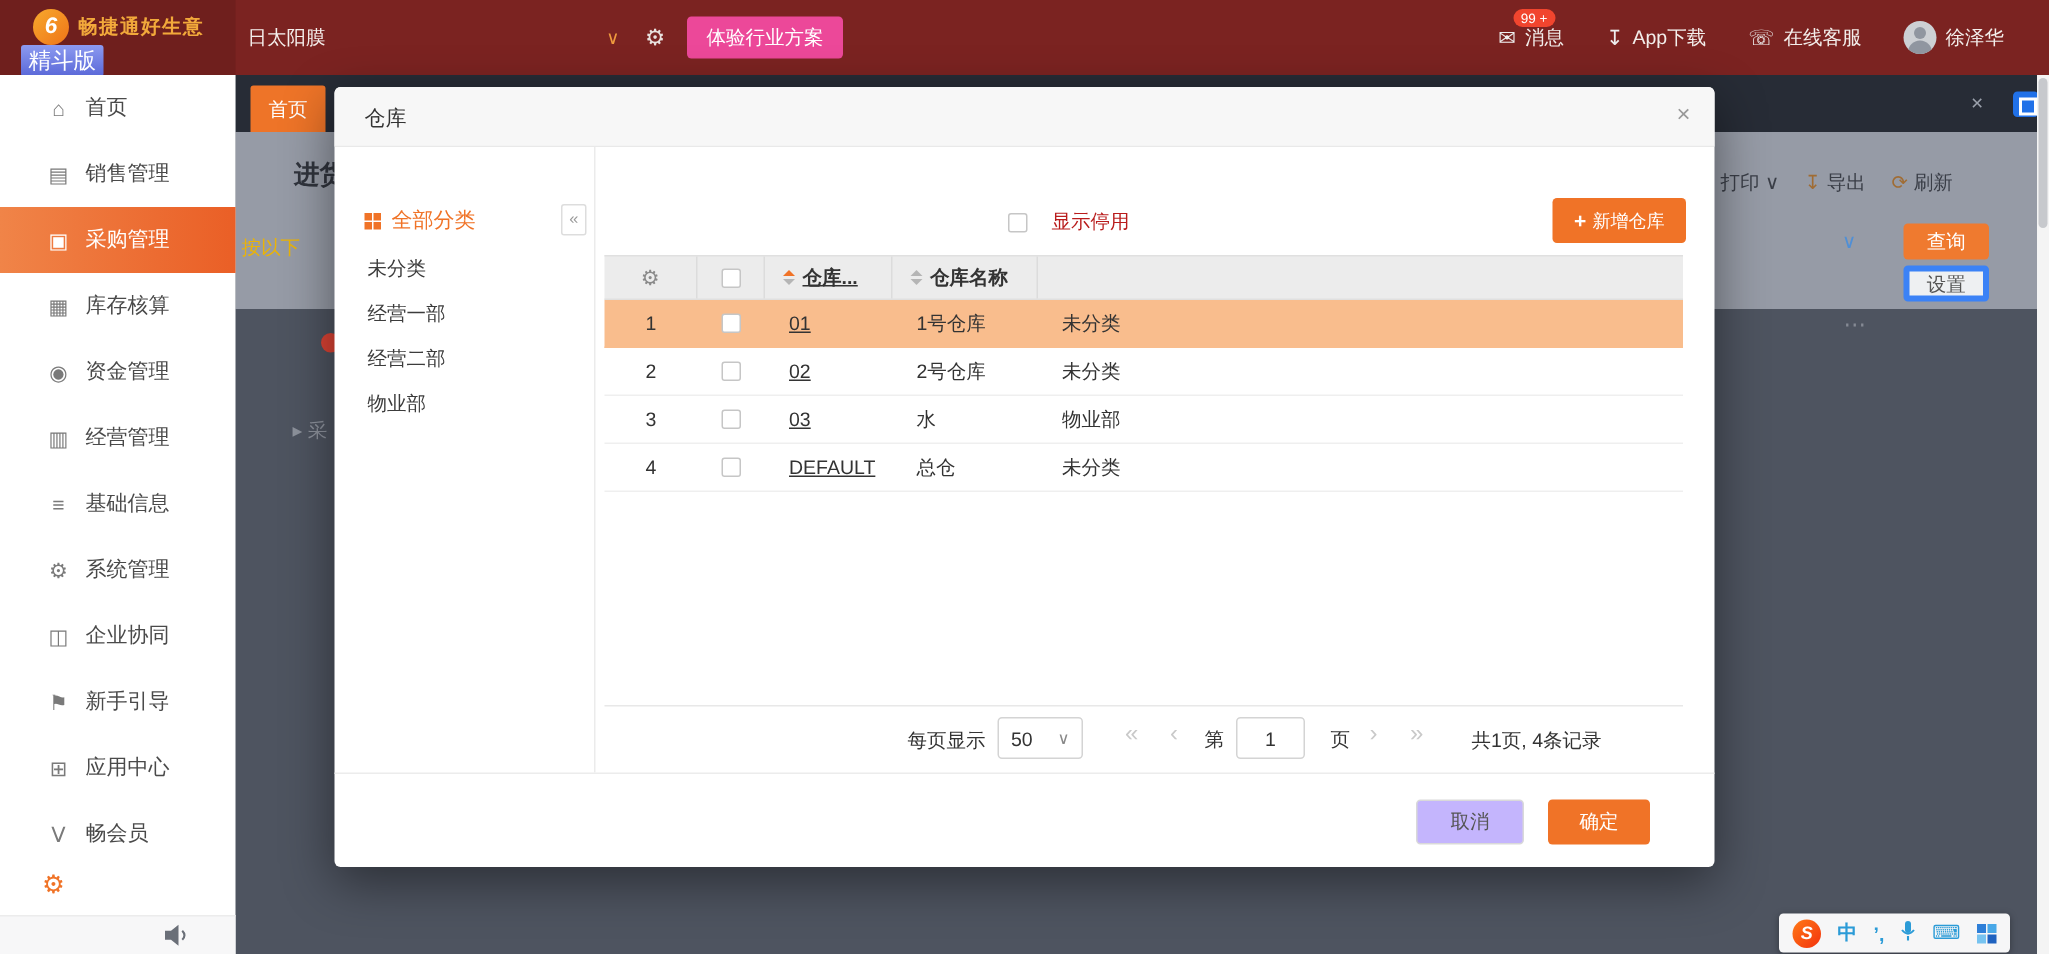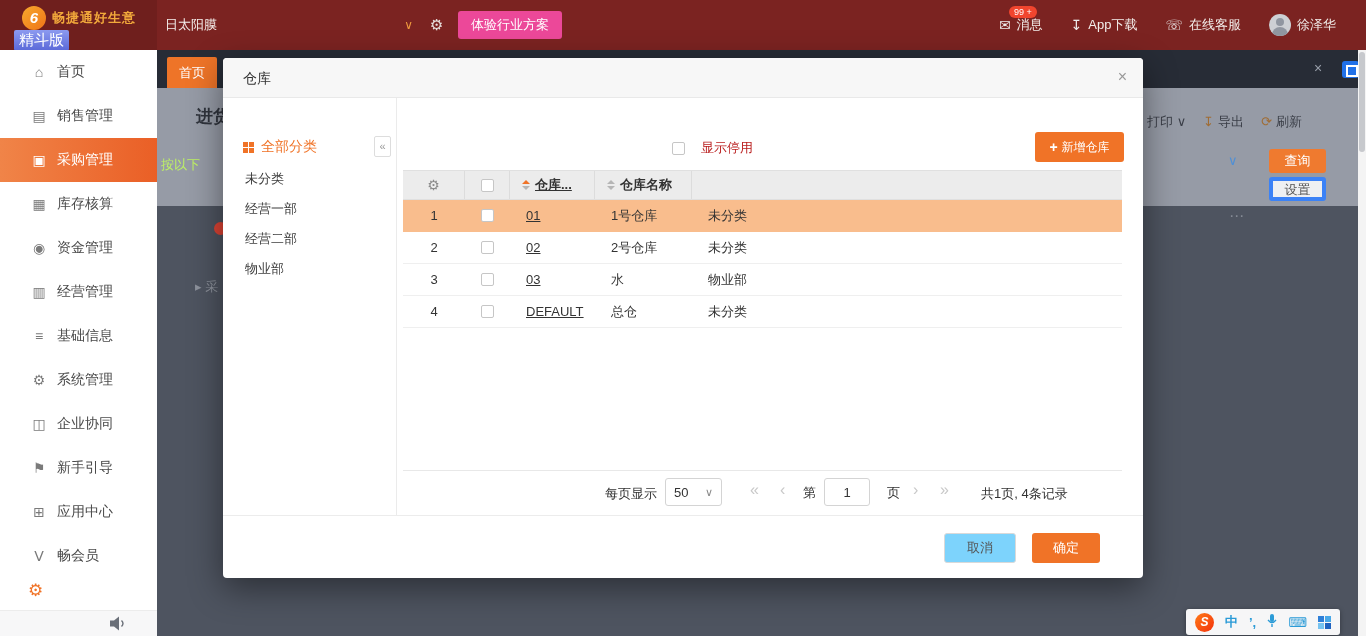--- a/index.html
+++ b/index.html
@@ -49,21 +49,21 @@
   .tab-close{position:absolute;left:1157px;top:10px;color:#9aa0ab;font-size:14px;cursor:pointer;}
   .tab-expand{position:absolute;left:1185px;top:11px;width:17px;height:17px;background:#2171e8;border-radius:3px;cursor:pointer;}
   .tab-expand::after{content:'';position:absolute;left:4px;top:4px;width:8px;height:8px;border:2px solid #fff;}
   .band-light{position:absolute;left:0;top:38px;width:100%;height:118px;background:#969ba6;}
   .pg-title{position:absolute;left:39px;top:55px;font-size:17px;font-weight:bold;color:#30343d;}
   .bg-tool{position:absolute;top:63px;font-size:13px;color:#3a3e47;white-space:nowrap;cursor:pointer;}
   .bg-tool .ti{color:#a06c33;margin-right:4px;}
   .bt-print{left:990px;}
   .bt-export{left:1046px;}
   .bt-refresh{left:1104px;}
-  .filter-frag{position:absolute;left:4px;top:106px;font-size:13px;color:#bef264;}
+  .filter-frag{position:absolute;left:4px;top:106px;font-size:13px;color:#eab308;}
   .btn-query{position:absolute;left:1112px;top:99px;width:57px;height:24px;background:#ef7a2f;color:#fff;
     font-size:13px;border:none;border-radius:3px;cursor:pointer;}
   .btn-settings{position:absolute;left:1112px;top:127px;width:57px;height:24px;background:#eef0f2;color:#555;
     font-size:13px;border:4px solid #3b82f6;border-radius:3px;cursor:pointer;}
   .blue-chev{position:absolute;left:1071px;top:103px;color:#4f8fd6;font-size:13px;cursor:pointer;}
   .more-dots{position:absolute;left:1072px;top:157px;color:#858a94;font-size:15px;cursor:pointer;}
   .red-dot{position:absolute;left:57px;top:172px;width:13px;height:13px;border-radius:50%;background:#dd4334;}
   .tree-frag{position:absolute;left:38px;top:228px;font-size:13px;color:#8d929c;cursor:pointer;}
   .scroll-strip{position:absolute;left:1358px;top:50px;width:8px;height:586px;background:#f4f4f4;z-index:6;}
   .scroll-thumb{position:absolute;left:1px;top:2px;width:6px;height:100px;background:#c7c9cd;border-radius:3px;}
@@ -123,21 +123,21 @@
     font-size:13px;color:#333;display:flex;align-items:center;justify-content:space-between;padding:0 8px;background:#fff;cursor:pointer;}
   .pg-select .chev{color:#888;font-size:11px;}
   .pg-nav{position:absolute;top:383px;color:#c9c9c9;font-size:16px;cursor:pointer;}
   .pg-first{left:527px;}.pg-prev{left:557px;}.pg-next{left:690px;}.pg-last{left:717px;}
   .pg-di{position:absolute;top:386px;font-size:13px;color:#333;}
   .pg-zh{left:580px;}.pg-ye{left:664px;}
   .pg-input{position:absolute;left:601px;top:380px;width:46px;height:28px;border:1px solid #d4d4d4;border-radius:3px;
     text-align:center;font-size:13px;color:#333;outline:none;}
   .pg-summary{left:758px;top:387px;}
   .modal-footer-line{position:absolute;left:0;top:417px;width:920px;height:1px;background:#ececec;}
-  .btn-cancel{position:absolute;left:721px;top:435px;width:72px;height:30px;background:#7dd3fc;border:1px solid #d9d9d9;
+  .btn-cancel{position:absolute;left:721px;top:435px;width:72px;height:30px;background:#c4b5fd;border:1px solid #d9d9d9;
     border-radius:3px;font-size:13px;color:#555;cursor:pointer;}
   .btn-ok{position:absolute;left:809px;top:435px;width:68px;height:30px;background:#f07327;border:none;
     border-radius:3px;font-size:13px;color:#fff;cursor:pointer;}
 
   
   .ime{position:absolute;left:1186px;top:609px;height:26px;display:flex;align-items:center;gap:11px;padding:0 9px;
     background:rgba(252,252,252,.97);border-radius:3px;box-shadow:0 1px 5px rgba(0,0,0,.35);z-index:40;}
   .ime-logo{width:19px;height:19px;border-radius:50%;background:linear-gradient(135deg,#ff7a18,#f3320c);color:#fff;
     font-size:12px;font-weight:bold;text-align:center;line-height:19px;font-style:italic;cursor:pointer;}
   .ime-item{color:#2b9bd7;font-size:13px;font-weight:bold;cursor:pointer;}

